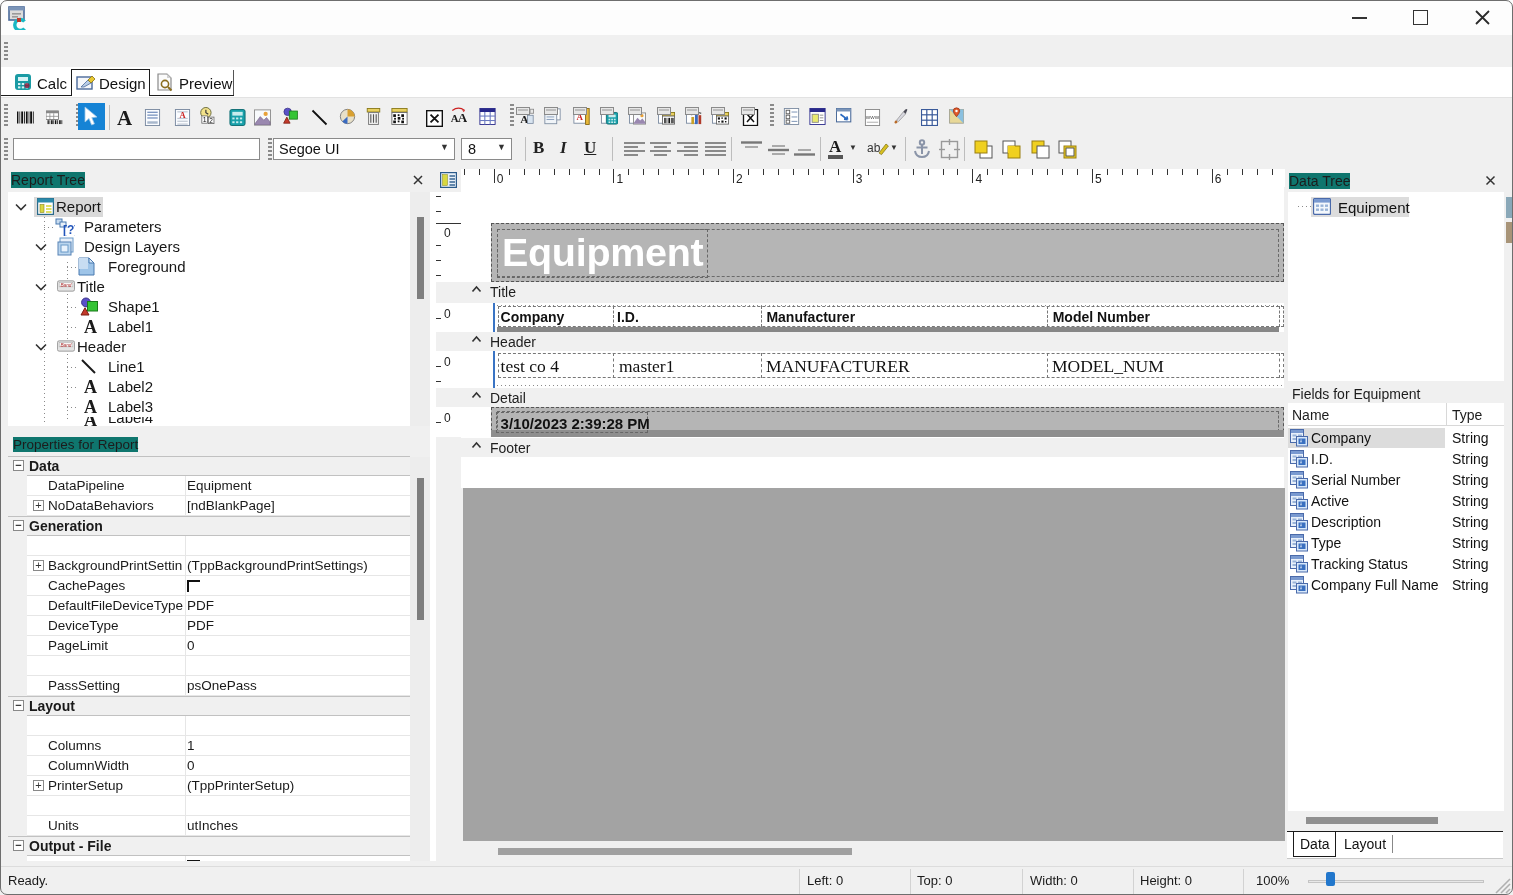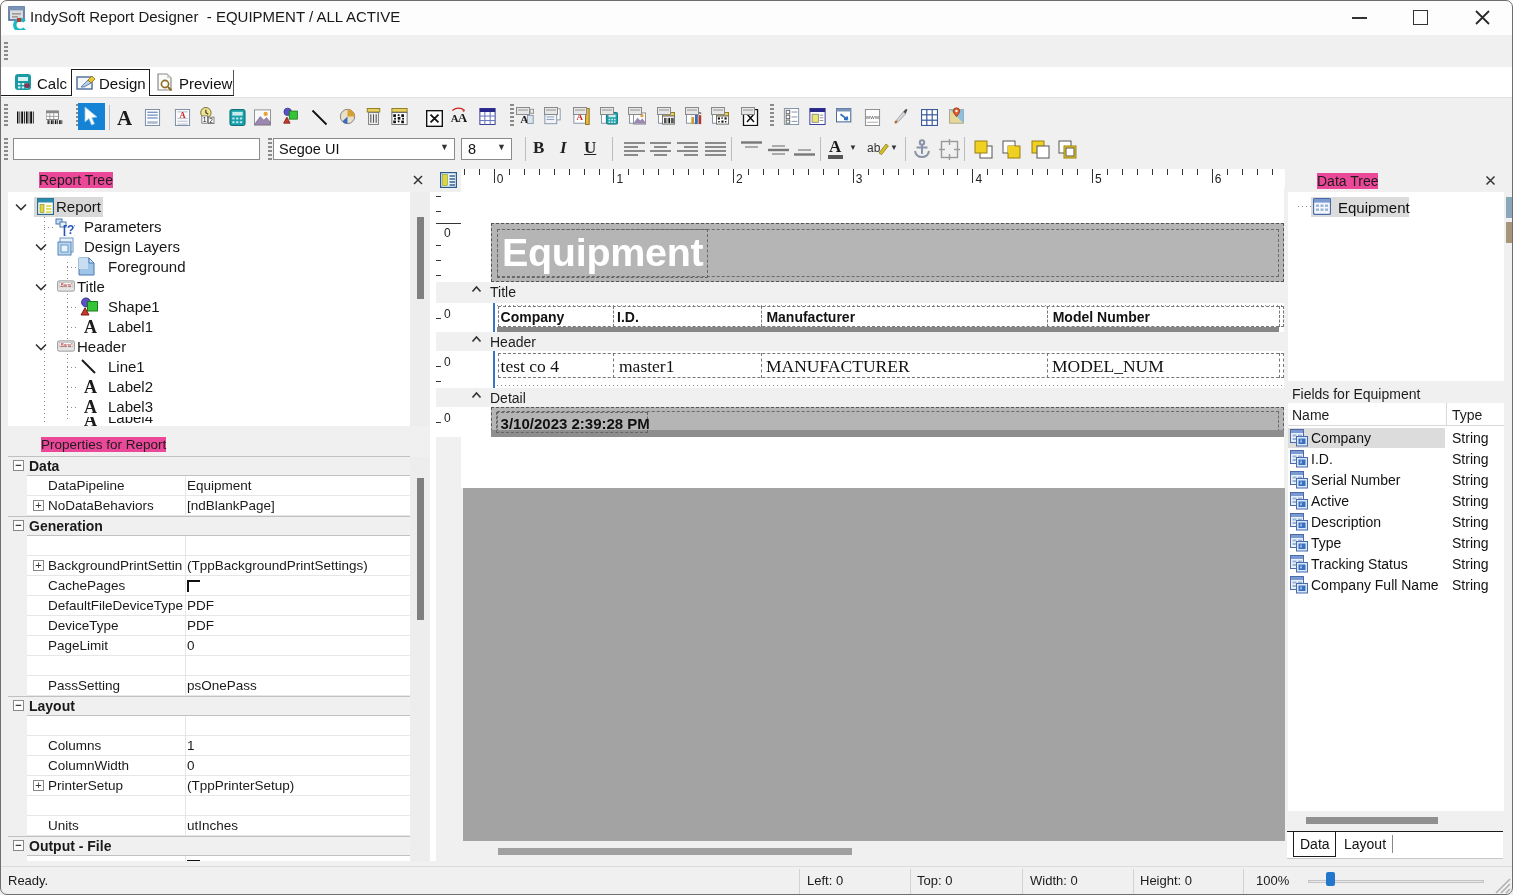--- a/index.html
+++ b/index.html
@@ -16,21 +16,21 @@
 
 #tabstrip { position:absolute; left:0; top:67px; width:1513px; height:30px; background:#fff; }
 #tabline { position:absolute; left:0; top:28px; width:234px; height:1px; background:#1c1c1c; }
 .tab { position:absolute; top:3px; height:26px; font-size:15px; color:#111; z-index:4; }
 
 #tb1 { position:absolute; left:0; top:97px; width:1513px; height:36px; background:#f0f0f0; border-top:1px solid #e2e2e2; }
 #tb2 { position:absolute; left:0; top:133px; width:1513px; height:31px; background:#f0f0f0; }
 .tsep { position:absolute; width:1px; background:#bdbdbd; }
 .ibox { position:absolute; width:17px; height:17px; }
 
-.phead { position:absolute; background:#ec4899; font-size:14px; color:#1c1c1c;margin-left:28px; }
+.phead { position:absolute; background:#0f766e; font-size:14px; color:#1c1c1c; }
 #treepanel { position:absolute; left:8px; top:192px; width:422px; height:234px; background:#fff; }
 #proppanel { position:absolute; left:8px; top:456px; width:402px; height:405px; background:#fff; overflow:hidden; }
 .trow { position:absolute; height:20px; font-size:15px; color:#161616; white-space:nowrap; }
 .prow { position:absolute; left:0; width:402px; height:20px; font-size:13.5px; }
 .pcat { background:#f0f0f0; font-weight:bold; font-size:14px; }
 .pname { position:absolute; left:40px; top:2px; }
 .pval { position:absolute; left:179px; top:2px; }
 .expbox { position:absolute; width:11px; height:11px; border:1px solid #898989; background:#fff; font-size:11px; line-height:9px; text-align:center; color:#333; }
 .chk { position:absolute; left:179px; top:4px; width:13px; height:12px; border-top:2px solid #111; border-left:2px solid #111; }
 .scrollthumb { position:absolute; background:#7f7f7f; }
@@ -53,21 +53,20 @@
 <body>
 <div id="titlebar">
   <svg class="abs" style="left:8px;top:6px" width="22" height="24" viewBox="0 0 22 24">
     <rect x="1" y="1" width="15" height="13" fill="#dcdcdc" stroke="#4a6a9a" stroke-width="1.6"></rect>
     <rect x="1" y="1" width="15" height="3.4" fill="#7a94b8"></rect>
     <rect x="4" y="7" width="9" height="1.6" fill="#9a9a9a"></rect>
     <rect x="4" y="10" width="6" height="1.6" fill="#9a9a9a"></rect>
     <path d="M16.5 15.5 a5.5 5.5 0 1 0 0 7" stroke="#19b8c4" stroke-width="3.4" fill="none"></path>
     <rect x="9" y="12" width="4" height="4" fill="#c0392b"></rect>
   </svg>
-  <div id="titletext">IndySoft Report Designer&nbsp; - EQUIPMENT / ALL ACTIVE</div>
   <div class="abs" style="left:1352px;top:17px;width:15px;height:1.5px;background:#333"></div>
   <div class="abs" style="left:1413px;top:10px;width:15px;height:15px;border:1.5px solid #333"></div>
   <svg class="abs" style="left:1474px;top:9px" width="17" height="17" viewBox="0 0 17 17">
       <path d="M2 2 L15 15 M15 2 L2 15" stroke="#2b2b2b" stroke-width="1.8"></path>
     </svg>
 </div>
 <div id="menustrip">
   <div class="vgrip" style="left:4px;top:7px;height:19px"></div>
 </div>
 <div id="tabstrip">
@@ -880,20 +879,26 @@
       <svg class="chev" width="11" height="8" viewBox="0 0 11 8">
         <path d="M1.5 6.5 L5.5 2 L9.5 6.5" stroke="#333" stroke-width="1.6" fill="none"></path>
       </svg>
       <span class="bandname">Detail</span>
     </div>
   <div class="abs" style="left:55px;top:243px;width:793px;height:30px;background:#b5b5b5;border:1px dashed #555"></div>
   <div class="abs" style="left:61px;top:247px;width:782px;height:21px;border:1px dashed #6a6a6a"></div>
   <div class="abs" style="left:55px;top:266px;width:793px;height:7px;background:#8e8e8e"></div>
   <div class="abs" style="left:60px;top:248px;width:152px;height:21px;border:1px dashed #666"></div>
   <div class="abs" style="left:64.6px;top:251px;font-size:15px;font-weight:bold;color:#111">3/10/2023 2:39:28 PM</div>
+  <div class="sepband" style="top:274px;height:19px">
+      <svg class="chev" width="11" height="8" viewBox="0 0 11 8">
+        <path d="M1.5 6.5 L5.5 2 L9.5 6.5" stroke="#333" stroke-width="1.6" fill="none"></path>
+      </svg>
+      <span class="bandname">Footer</span>
+    </div>
   <div class="abs" style="left:27px;top:324px;width:822px;height:353px;background:#a3a3a3"></div>
   <div class="abs" style="left:62px;top:684px;width:354px;height:7px;background:#a0a0a0"></div>
   <svg class="abs" style="left:4px;top:8px" width="17" height="16" viewBox="0 0 17 16">
       <rect x="0.5" y="0.5" width="16" height="15" fill="#e8f0f8" stroke="#2a5a8a" stroke-width="1.4"></rect>
       <rect x="2.5" y="2.5" width="5" height="11" fill="#d8d840" stroke="#888820" stroke-width="0.5"></rect>
       <g stroke="#2a5a8a" stroke-width="1.4">
         <line x1="9.5" y1="4" x2="15" y2="4"></line>
         <line x1="9.5" y1="7" x2="15" y2="7"></line>
         <line x1="9.5" y1="10" x2="15" y2="10"></line>
         <line x1="9.5" y1="13" x2="15" y2="13"></line>

